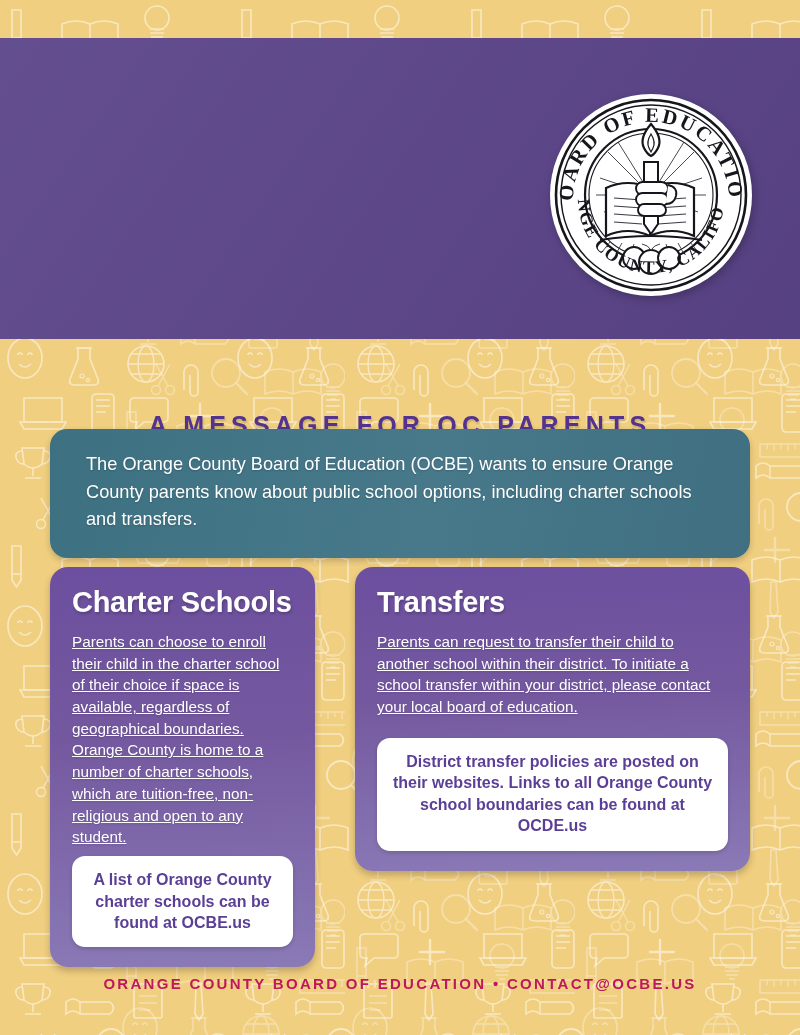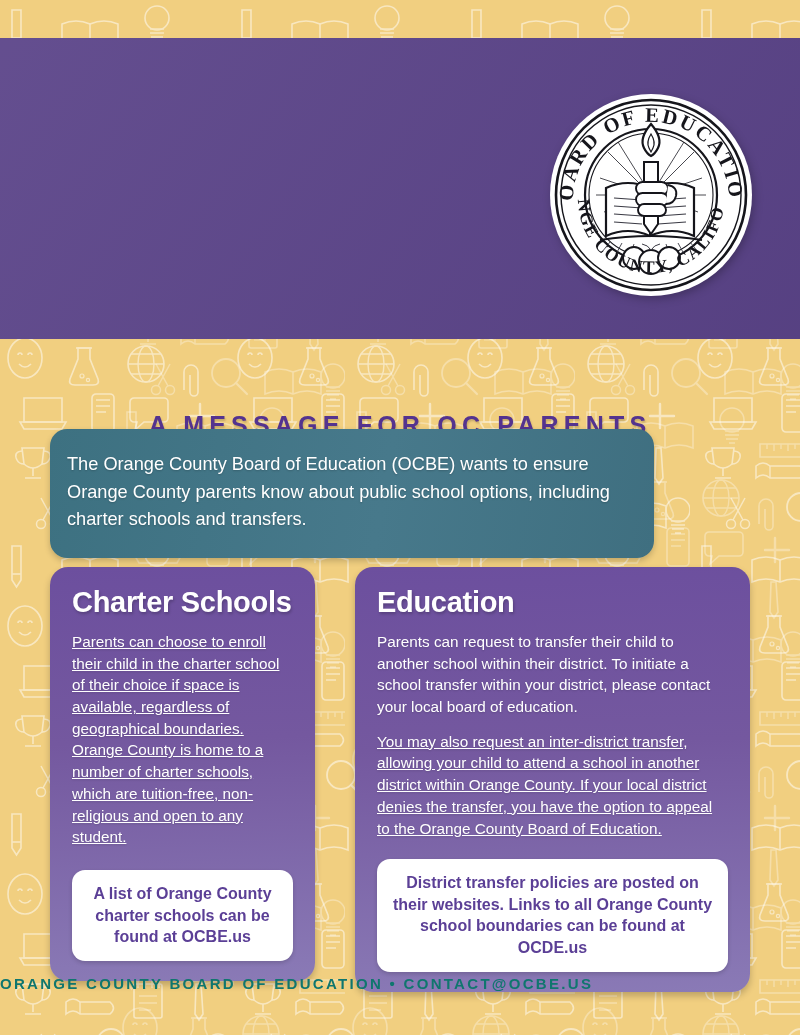--- a/index.html
+++ b/index.html
@@ -83,22 +83,22 @@
     font-size:25px;
     font-weight:bold;
     letter-spacing:5.2px;
     text-shadow:1px 2px 2px rgba(0,0,0,0.18);
     margin-top:28px;
   }
 
   .message-box {
     position:absolute;
     left:50px; top:429px;
-    width:604px;
-    padding:22px 26px 24px 17px;
+    width:700px;
+    padding:22px 26px 24px 36px;
     border-radius:17px;
     background:linear-gradient(100deg,#3d7181 0%, #47798b 55%, #3f6f80 100%);
     color:#ffffff;
     font-size:18.2px;
     line-height:1.52;
     z-index:3;
     box-shadow:0 3px 6px rgba(0,0,0,0.20);
     text-shadow:0 1px 2px rgba(0,0,0,0.20);
   }
 
@@ -145,30 +145,30 @@
     background:#ffffff;
     border-radius:13px;
     color:#5b3f96;
     font-size:16px;
     font-weight:bold;
     line-height:1.34;
     text-align:center;
     padding:13px 12px 14px;
     box-shadow:0 2px 4px rgba(0,0,0,0.16);
   }
-  .card.left  .callout { margin-top:22px; }
+  .card.left  .callout { margin-top:8px; }
   .card.right .callout { margin-top:20px; }
 
   
   .footer {
     position:absolute;
     left:0; right:0; top:975px;
     z-index:3;
-    text-align:left;
-    color:#0f766e;
+    text-align:center;
+    color:#be185d;
     font-size:15px;
     font-weight:bold;
     letter-spacing:2.3px;
   }
 </style>
 </head>
 <body>
 
 <div class="poster">
 
@@ -367,24 +367,23 @@
 
     <div class="card left">
       <div class="card-title">Charter Schools</div>
       <div class="card-body">
         <p>Parents can choose to enroll their child in the charter school of their choice if space is available, regardless of geographical boundaries. Orange County is home to a number of charter schools, which are tuition-free, non-religious and open to any student.</p>
       </div>
       <div class="callout">A list of Orange County charter schools can be found at OCBE.us</div>
     </div>
 
     <div class="card right">
-      <div class="card-title">Education</div>
+      <div class="card-title">Transfers</div>
       <div class="card-body">
         <p>Parents can request to transfer their child to another school within their district. To initiate a school transfer within your district, please contact your local board of education.</p>
-        <p>You may also request an inter-district transfer, allowing your child to attend a school in another district within Orange County. If your local district denies the transfer, you have the option to appeal to the Orange County Board of Education.</p>
       </div>
       <div class="callout">District transfer policies are posted on their websites. Links to all Orange County school boundaries can be found at OCDE.us</div>
     </div>
 
   </div>
 
   <div class="footer">ORANGE COUNTY BOARD OF EDUCATION • CONTACT@OCBE.US</div>
 
 </div>
 

